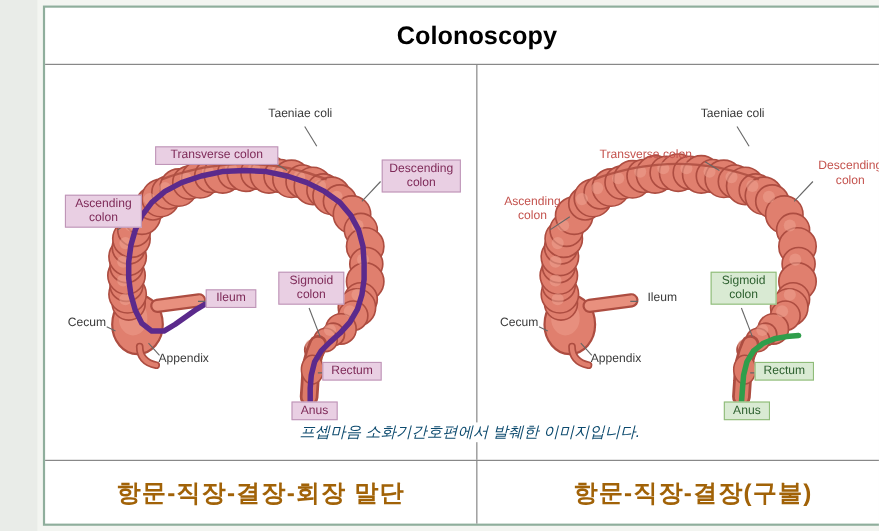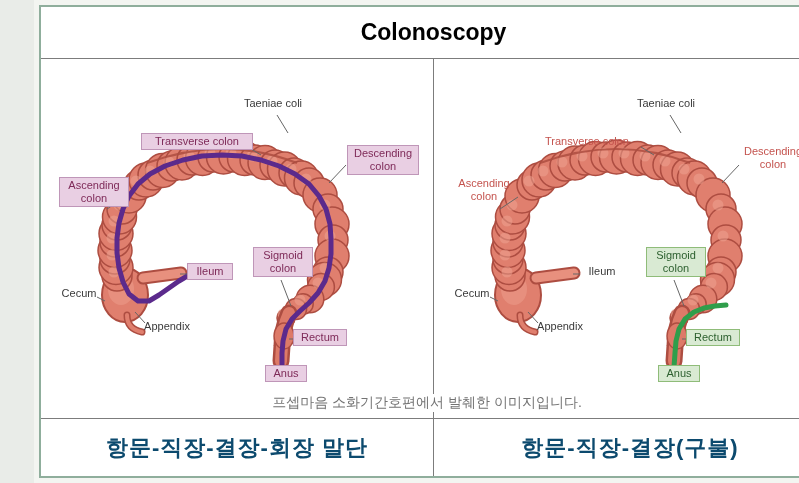--- a/index.html
+++ b/index.html
@@ -13,25 +13,25 @@
             font-size:23px;font-weight:bold;color:#000;}
   .hdr-cell.right{border-left:1px solid #7c7c7c;}
   .diagram-row{position:relative;display:flex;min-height:0;}
   .panel{position:relative;flex:1;height:100%;padding-left:16px;}
   .panel.right{border-left:1px solid #7c7c7c;}
   .panel svg{position:absolute;left:0;top:2px;}
   .lbl{position:absolute;font-size:11px;line-height:1.2;text-align:center;color:#3a3a3a;z-index:2;}
   .box-p{background:#e9cfe3;border:1px solid #bf96b8;color:#7e2a58;padding:1px 2px;}
   .box-g{background:#d9ead3;border:1px solid #8fbc79;color:#2c5f2e;padding:1px 2px;}
   .txt-red{color:#c4534e;}
-  .caption{position:absolute;left:50%;bottom:6px;transform:translateX(-52%);
-           background:#fff;padding:0 8px;font-size:14px;color:#737373;white-space:nowrap;z-index:3;}
+  .caption{position:absolute;left:50%;bottom:16px;transform:translateX(-52%);
+           background:#fff;padding:0 8px;font-size:14px;color:#0c4a6e;white-space:nowrap;z-index:3;font-style:italic;}
   .ftr-row{display:flex;border-top:1px solid #7c7c7c;}
   .ftr-cell{flex:1;display:flex;align-items:center;justify-content:center;
-            font-size:22px;font-weight:bold;color:#0c4a6e;letter-spacing:1px;}
+            font-size:22px;font-weight:bold;color:#a16207;letter-spacing:1px;}
   .ftr-cell.right{border-left:1px solid #7c7c7c;}
 </style>
 </head>
 <body>
 
 <div class="page">
   <div class="table">
 
     <div class="hdr-row">
       <div class="hdr-cell">

